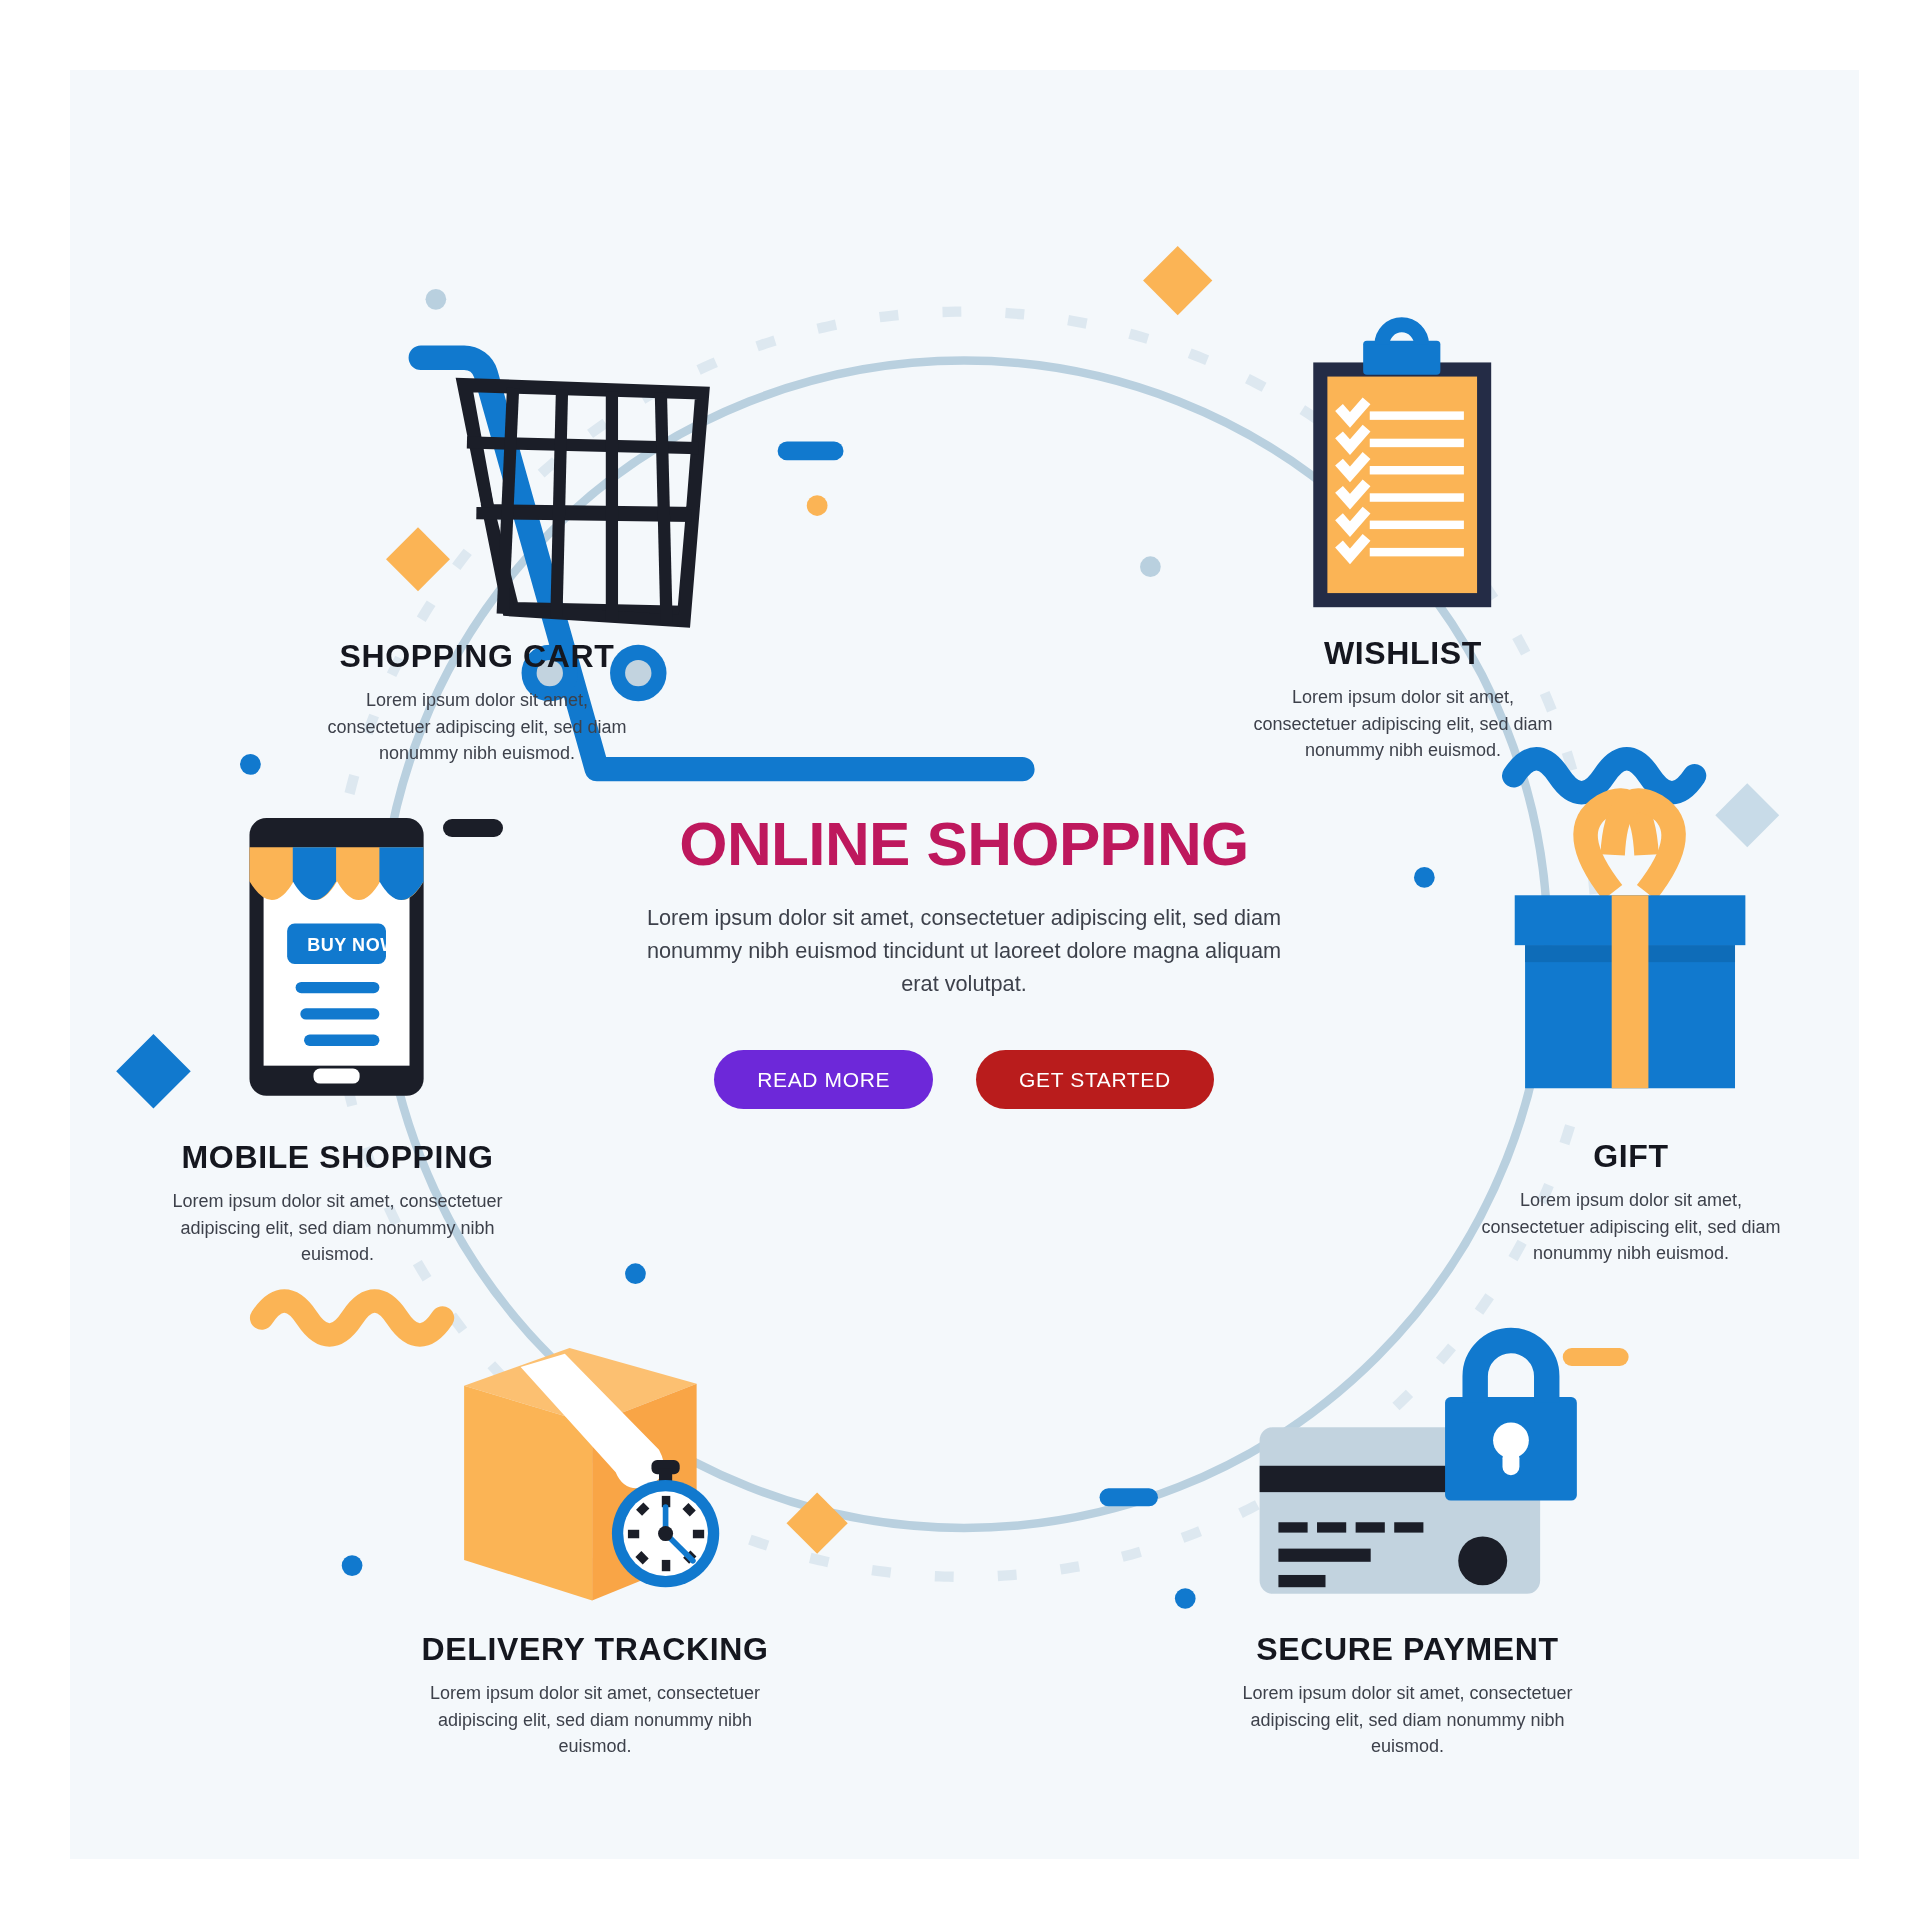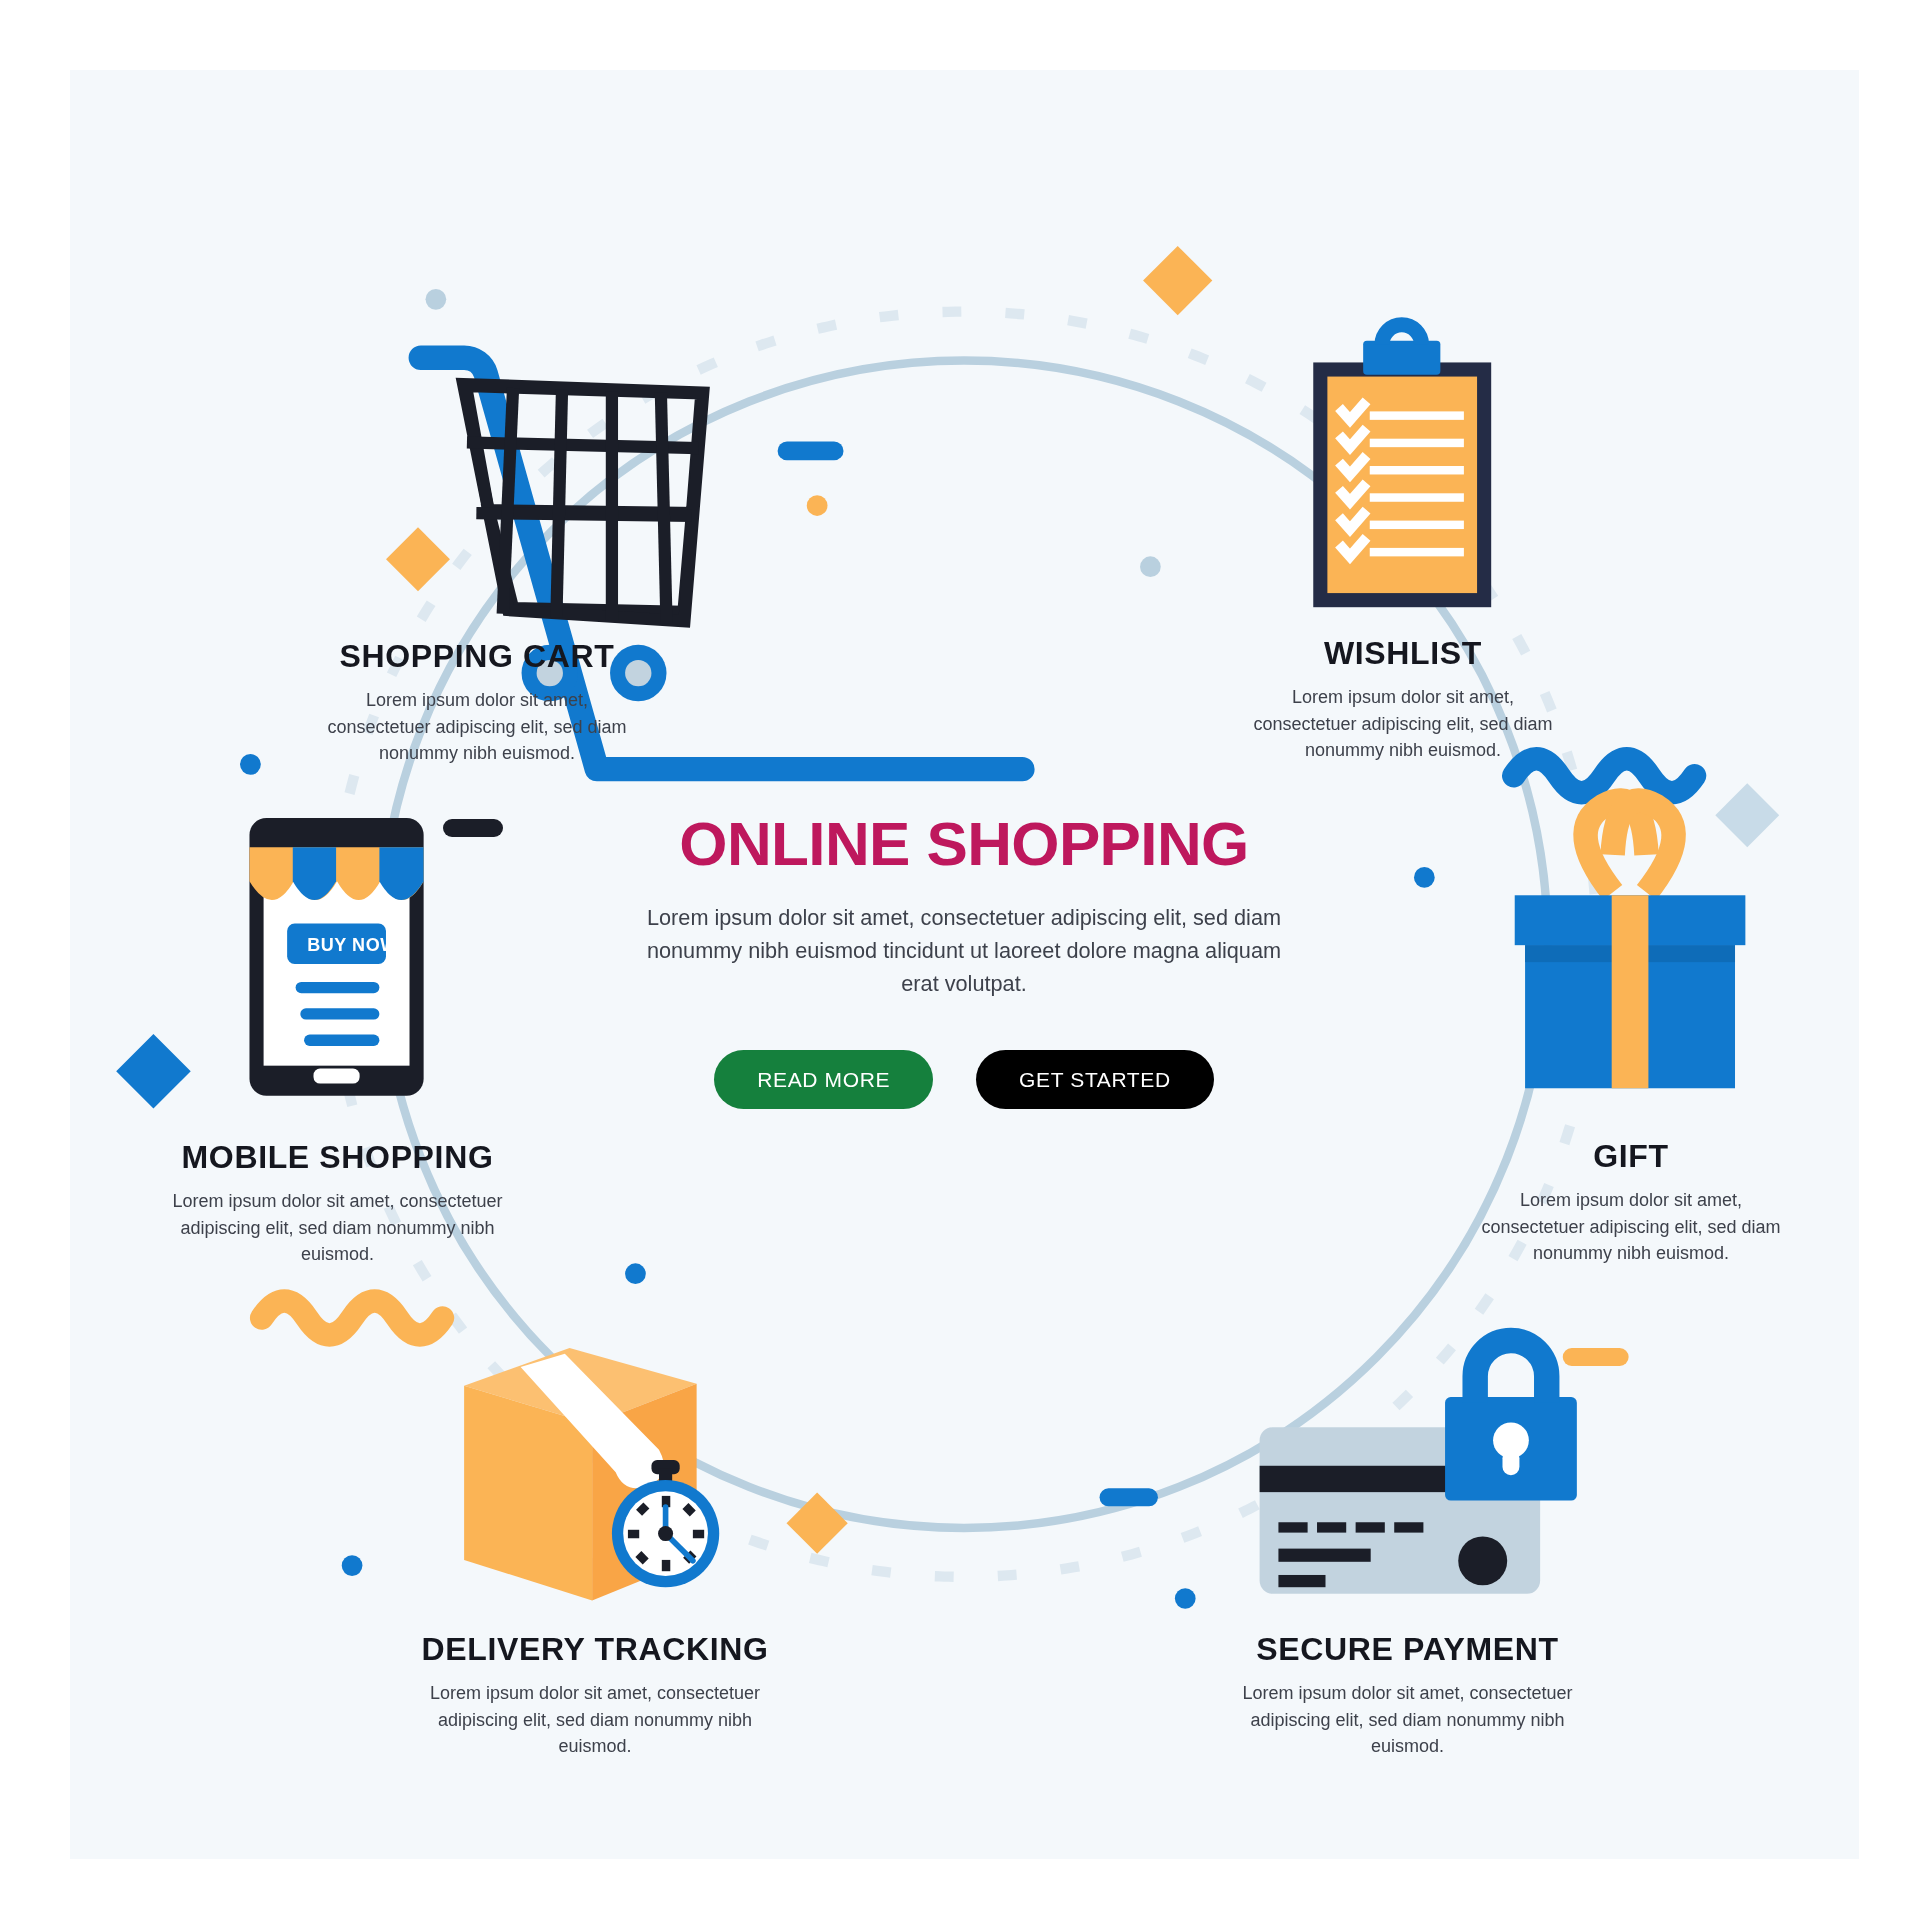--- a/index.html
+++ b/index.html
@@ -32,22 +32,22 @@
   }
   .hero p{
     margin:26px auto 0 auto;width:650px;font-size:21.7px;line-height:1.52;
     color:#3d414b;font-weight:400;
   }
   .btnrow{margin-top:49px;display:flex;justify-content:center;gap:43px;}
   .btn{
     border:0;cursor:pointer;color:#ffffff;font-size:21px;letter-spacing:.03em;
     padding:19px 43px;border-radius:38px;font-family:inherit;line-height:1;
   }
-  .btn-read{background:#15803d;}
-  .btn-start{background:#000000;}
+  .btn-read{background:#6d28d9;}
+  .btn-start{background:#b91c1c;}
 
   .hero-dash{
     position:absolute;left:443px;top:819px;width:60px;height:18px;
     border-radius:9.4px;background:#1b1e28;
   }
 
   
   .phone-buy{
     position:absolute;color:#fff;font-size:18px;font-weight:700;letter-spacing:.03em;
   }

